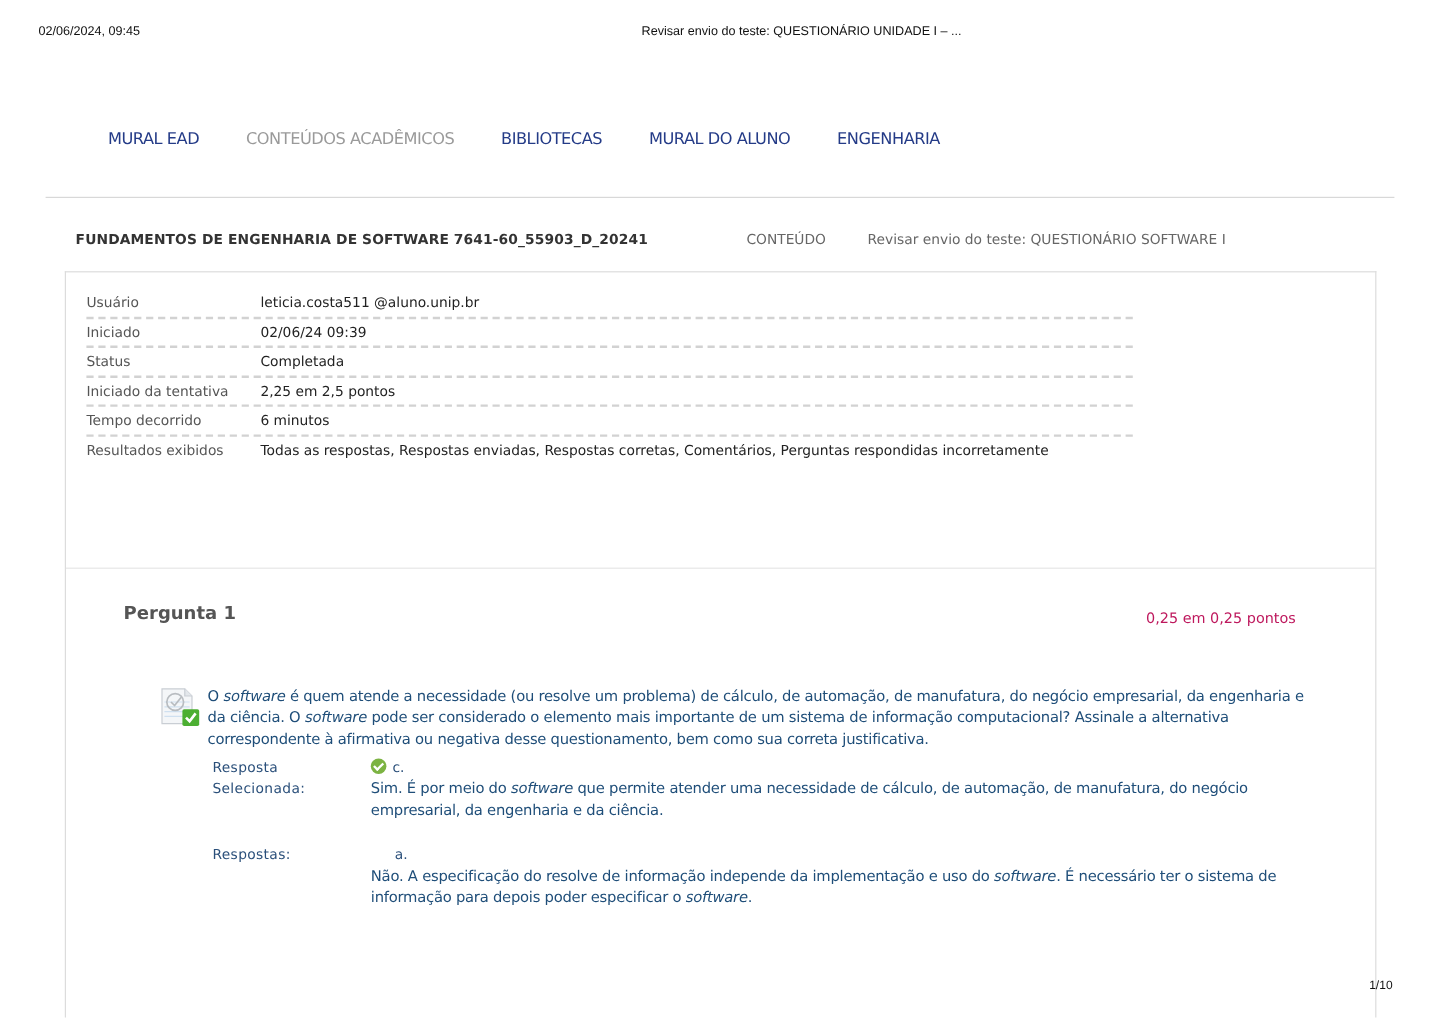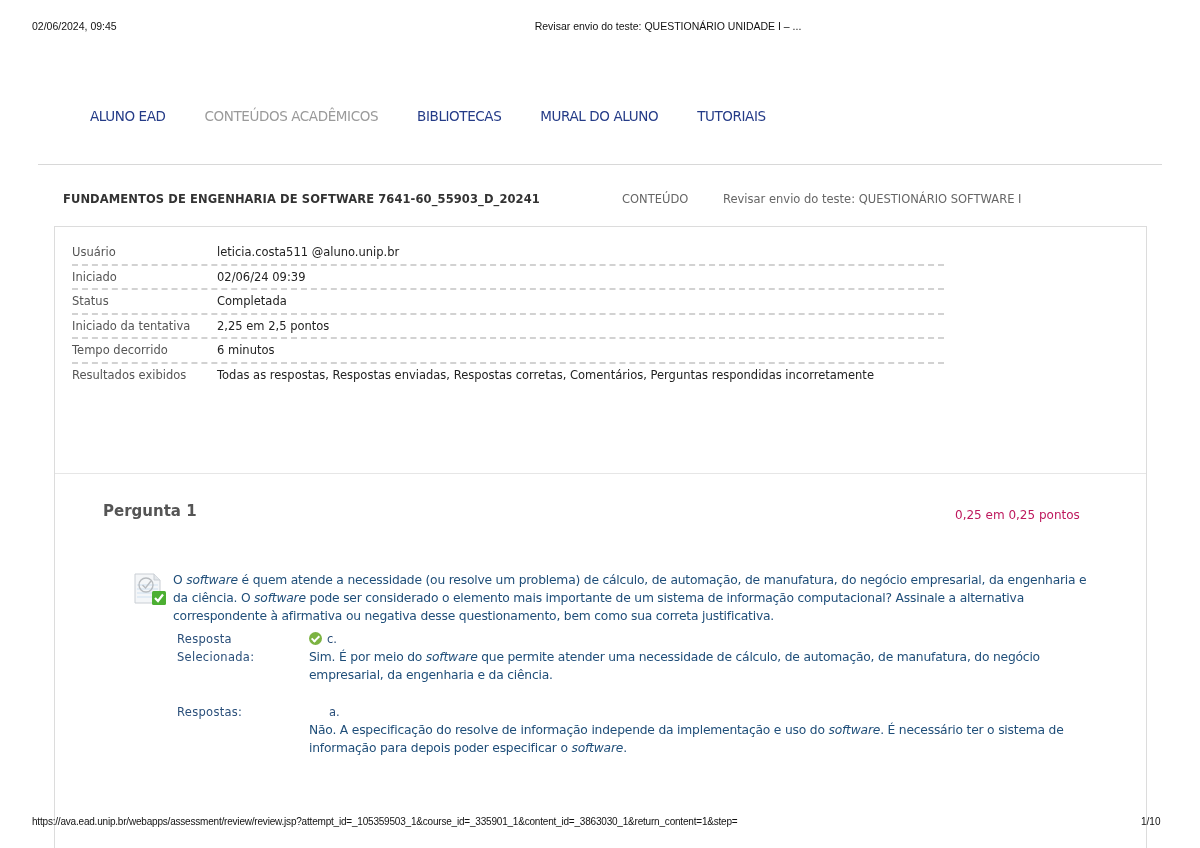--- a/index.html
+++ b/index.html
@@ -52,25 +52,25 @@
   </style>
 </head>
 <body>
 
 <div class="print-header">
   <span class="date">02/06/2024, 09:45</span>
   <span class="title">Revisar envio do teste: QUESTIONÁRIO UNIDADE I – ...</span>
 </div>
 
 <nav class="topnav">
-  <a class="nav-item">ALUNO EAD</a>
+  <a class="nav-item">MURAL EAD</a>
   <a class="nav-item muted">CONTEÚDOS ACADÊMICOS</a>
   <a class="nav-item">BIBLIOTECAS</a>
   <a class="nav-item">MURAL DO ALUNO</a>
-  <a class="nav-item">TUTORIAIS</a>
+  <a class="nav-item">ENGENHARIA</a>
 </nav>
 
 <div class="nav-divider"></div>
 
 <div class="breadcrumb">
   <a class="course">FUNDAMENTOS DE ENGENHARIA DE SOFTWARE 7641-60_55903_D_20241</a>
   <a class="crumb-content">CONTEÚDO</a>
   <span class="crumb-page">Revisar envio do teste: QUESTIONÁRIO SOFTWARE I</span>
 </div>
 
@@ -134,15 +134,14 @@
     </div>
     <div class="ans-text" style="top:174px; left:254px;"><span>Sim. É por meio do </span><em>software</em><span> que permite atender uma necessidade de cálculo, de automação, de manufatura, do negócio empresarial, da engenharia e da ciência.</span></div>
 
     <div class="ans-label" style="top:229px; left:122px;">Respostas:</div>
     <div class="ans-letter" style="top:229px; left:274px;">a.</div>
     <div class="ans-text" style="top:247px; left:254px;"><span>Não. A especificação do resolve de informação independe da implementação e uso do </span><em>software</em><span>. É necessário ter o sistema de informação para depois poder especificar o </span><em>software</em><span>.</span></div>
   </div>
 </div>
 
 <div class="print-footer">
-  <span class="url">https://ava.ead.unip.br/webapps/assessment/review/review.jsp?attempt_id=_105359503_1&amp;course_id=_335901_1&amp;content_id=_3863030_1&amp;return_content=1&amp;step=</span>
   <span class="page">1/10</span>
 </div>
 
 </body></html>

